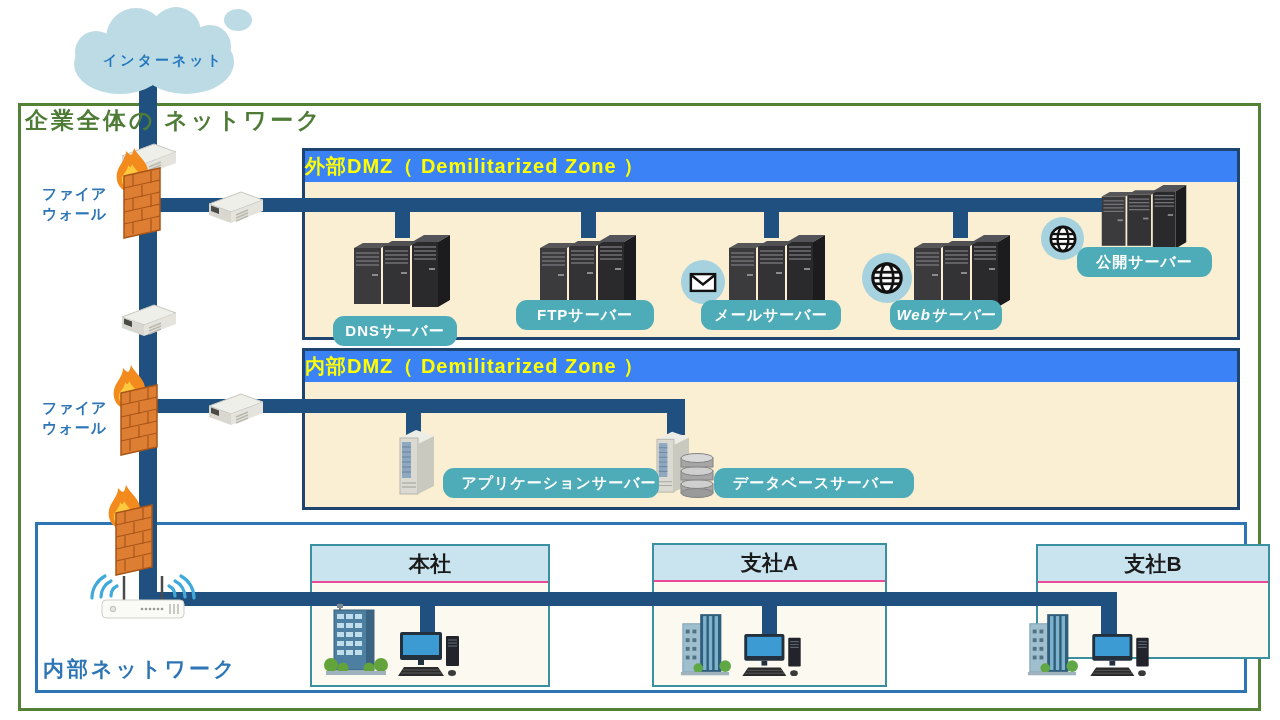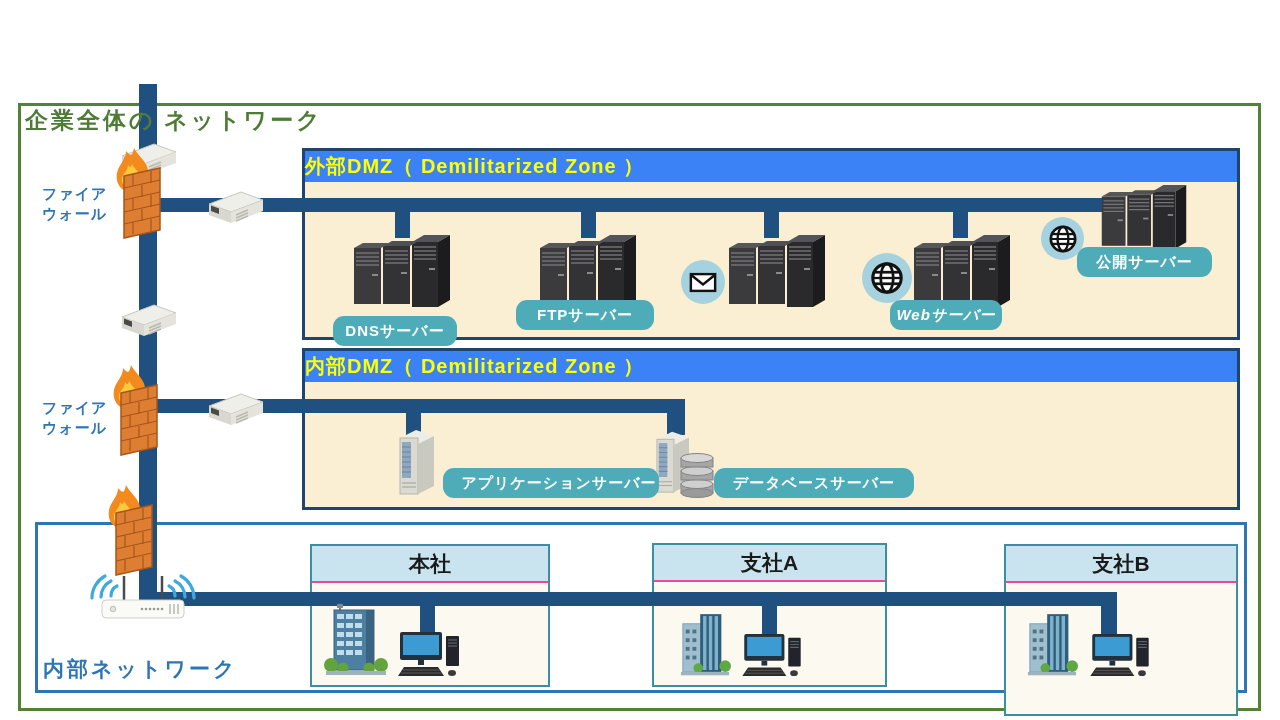--- a/index.html
+++ b/index.html
@@ -261,38 +261,44 @@
 
   <div class="inner-box"></div>
   <div class="inner-label">内部ネットワーク</div>
 
   <div class="site" style="left:310px;top:544px;width:240px;height:143px;">
     <div class="site-header">本社</div>
   </div>
   <div class="site" style="left:652px;top:543px;width:235px;height:144px;">
     <div class="site-header">支社A</div>
   </div>
-  <div class="site" style="left:1004px;top:544px;width:234px;height:172px;">
+  <div class="site" style="left:1036px;top:544px;width:234px;height:115px;">
     <div class="site-header">支社B</div>
   </div>
 
   <div class="ln lnz" style="left:139px;top:84px;width:18px;height:524px;"></div>
   <div class="ln lnz" style="left:150px;top:198px;width:953px;height:14px;"></div>
   <div class="ln lnz" style="left:395px;top:210px;width:15px;height:28px;"></div>
   <div class="ln lnz" style="left:581px;top:210px;width:15px;height:28px;"></div>
   <div class="ln lnz" style="left:764px;top:210px;width:15px;height:28px;"></div>
   <div class="ln lnz" style="left:953px;top:210px;width:15px;height:28px;"></div>
   <div class="ln lnz" style="left:150px;top:399px;width:535px;height:14px;"></div>
   <div class="ln lnz" style="left:667px;top:399px;width:18px;height:36px;"></div>
   <div class="ln lnz" style="left:406px;top:411px;width:15px;height:25px;"></div>
   <div class="ln lnz" style="left:150px;top:592px;width:967px;height:14px;"></div>
   <div class="ln lnz" style="left:420px;top:604px;width:15px;height:34px;"></div>
   <div class="ln lnz" style="left:762px;top:604px;width:15px;height:34px;"></div>
   <div class="ln lnz" style="left:1101px;top:592px;width:16px;height:48px;"></div>
 
+  <div class="cloud-wrap">
+    <svg width="195" height="95">
+        <use href="#sym-cloud"></use>
+      </svg>
+    <div class="cloud-label">インターネット</div>
+  </div>
 
   <div class="dev" style="left:116px;top:140px;">
     <svg width="66" height="40">
         <use href="#sym-switch"></use>
       </svg></div>
   <div class="dev" style="left:106px;top:146px;">
     <svg width="62" height="96">
         <use href="#sym-firewall"></use>
       </svg></div>
   <div class="fw-label" style="left:42px;top:184px;">ファイア
@@ -338,20 +344,21 @@
 
   <div class="dev" style="left:727px;top:230px;">
     <svg width="100" height="78">
         <use href="#sym-server"></use>
       </svg></div>
   <div class="badge" style="left:681px;top:260px;width:44px;height:44px;">
     <svg width="28" height="21" viewBox="0 0 30 22">
         <use href="#sym-mail"></use>
       </svg>
     </div>
+  <div class="srv-label" style="left:701px;top:300px;width:140px;">メールサーバー</div>
 
   <div class="dev" style="left:912px;top:230px;">
     <svg width="100" height="78">
         <use href="#sym-server"></use>
       </svg></div>
   <div class="badge" style="left:862px;top:253px;width:50px;height:50px;">
     <svg width="42" height="42" viewBox="0 0 40 40">
         <use href="#sym-globe"></use>
       </svg>
     </div>

